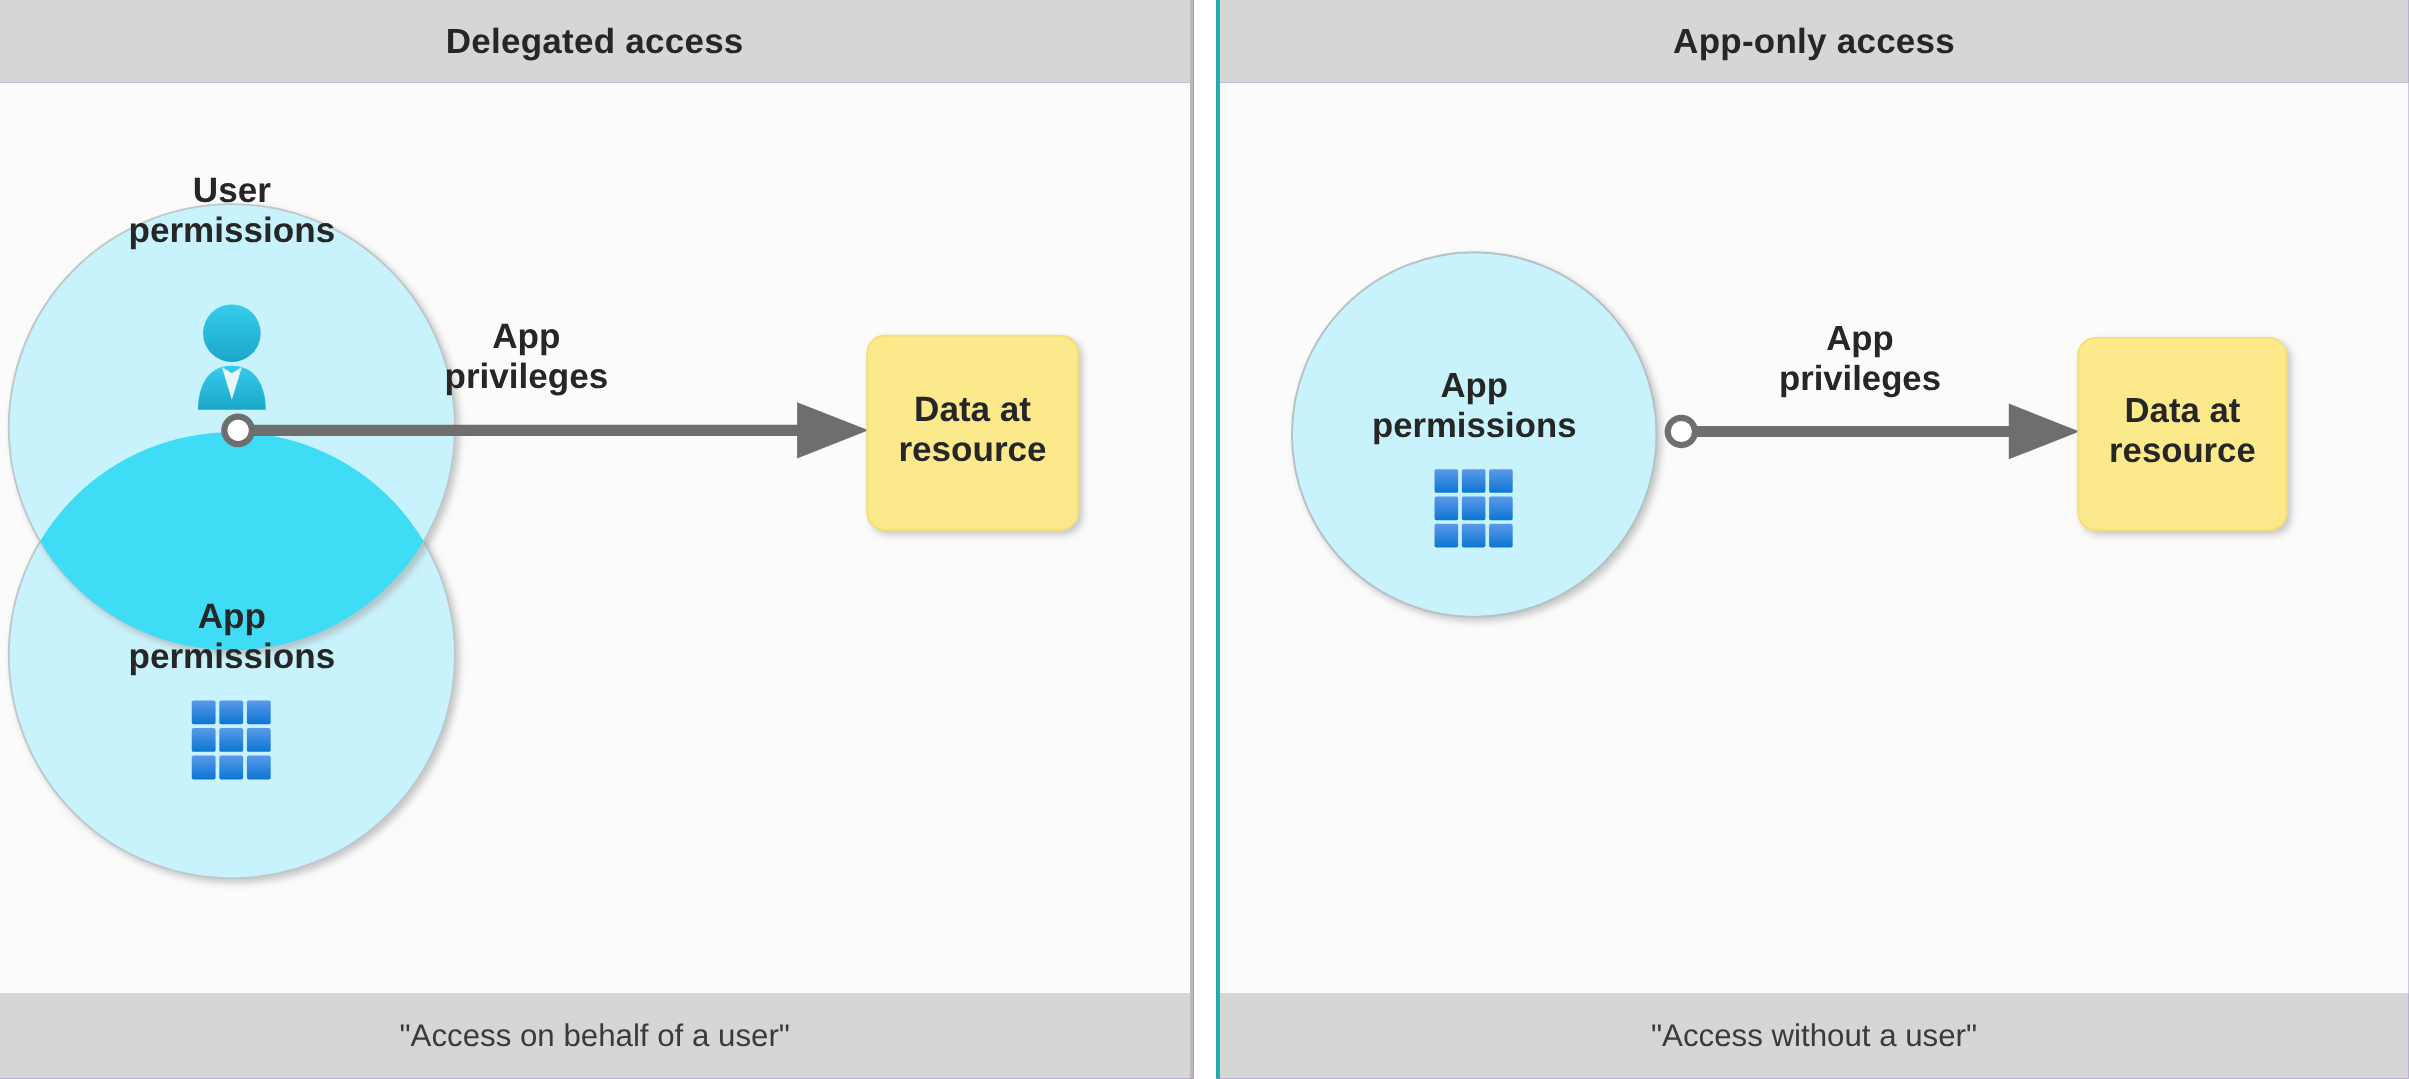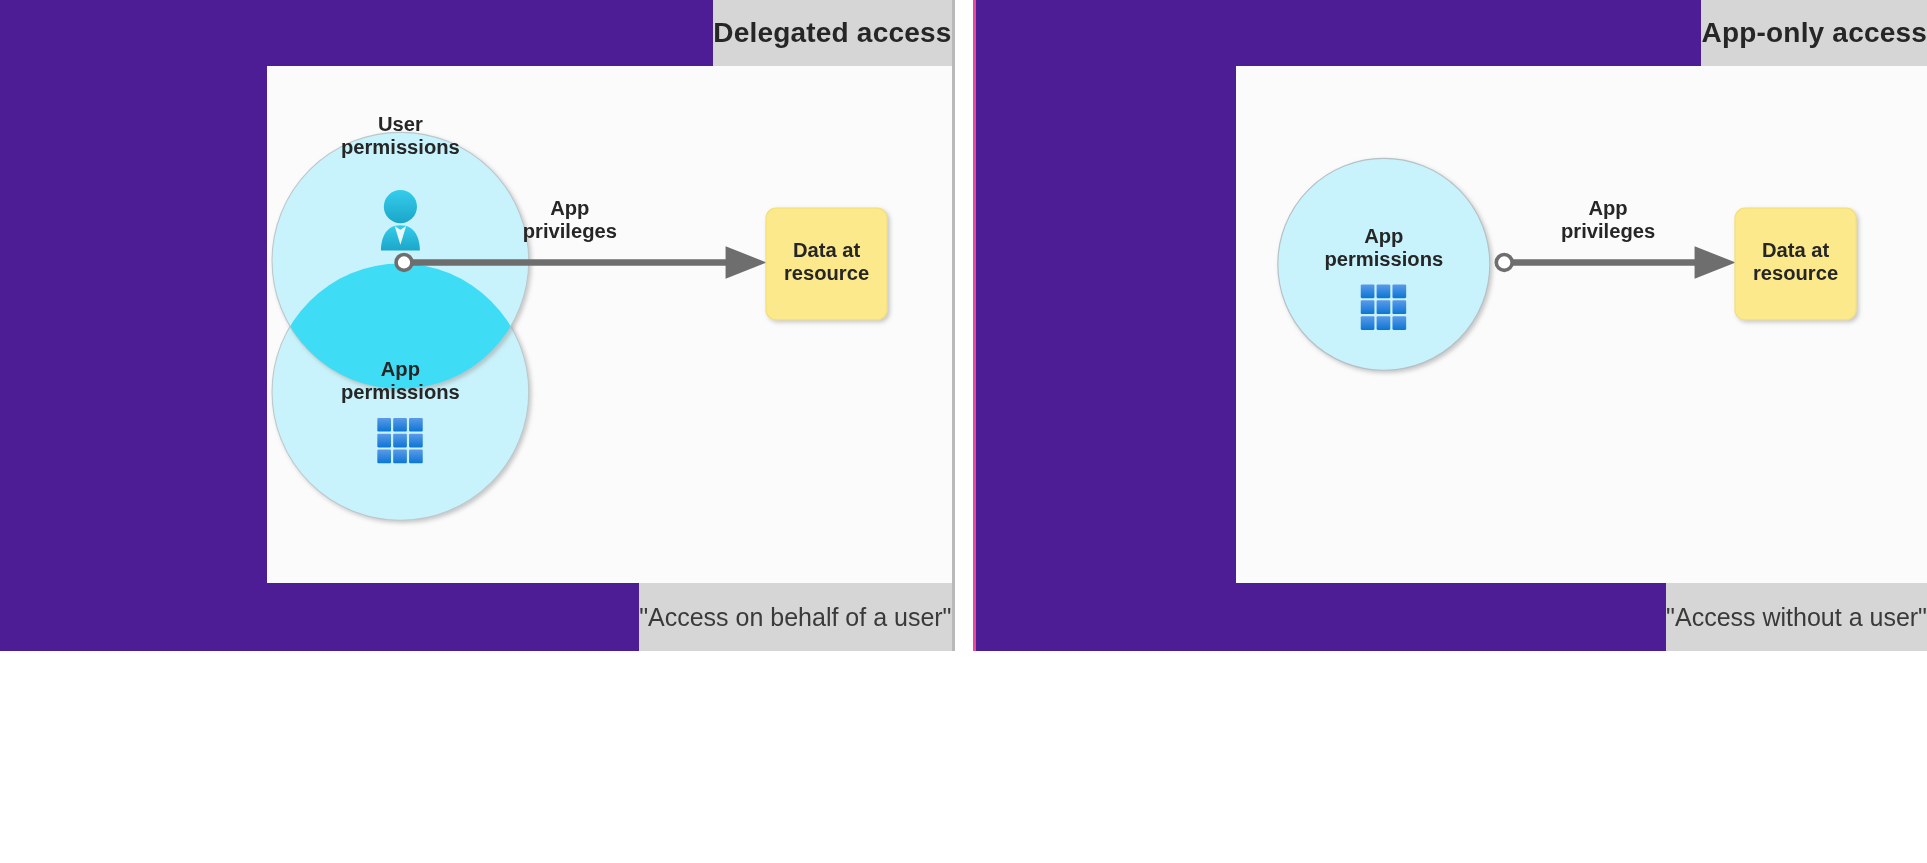--- a/index.html
+++ b/index.html
@@ -17,29 +17,28 @@
     position: relative;
     width: 1927px;
     height: 863px;
     display: flex;
     gap: 18px;
     background: #ffffff;
   }
   .panel {
     position: relative;
     flex: 1 1 0;
-    height: 651px;
+    height: 863px;
     display: flex;
     flex-direction: column;
     background: #4c1d95;
     box-sizing: border-box;
-    align-items: flex-end;
   }
   .panel-left  { border-right: 3px solid #b9b9b9; }
-  .panel-right { border-left: 3px solid #ec4899; }
+  .panel-right { border-left: 3px solid #14b8a6; }
 
   .panel-header {
     height: 66px;
     background: #d6d6d6;
     display: flex;
     align-items: center;
     justify-content: center;
     flex: 0 0 66px;
   }
   .panel-header-text {

